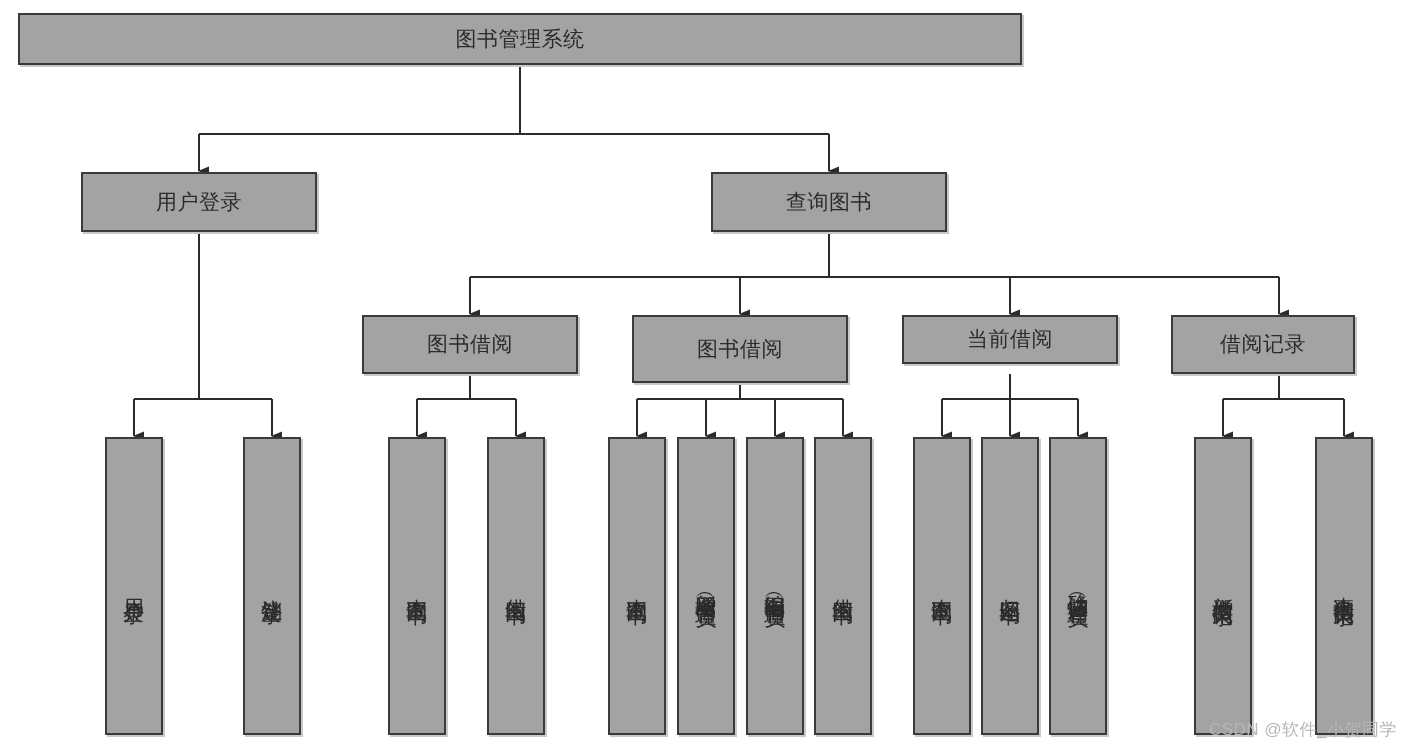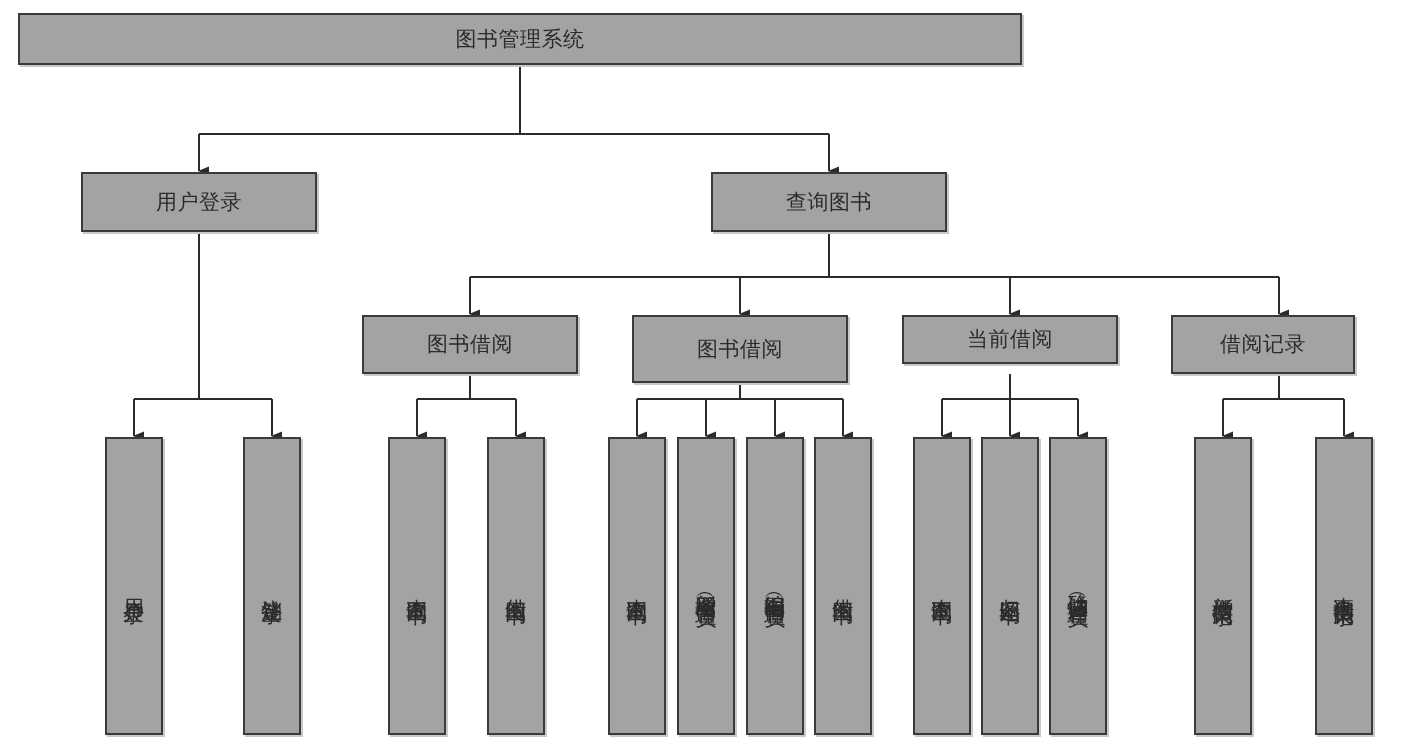--- a/index.html
+++ b/index.html
@@ -166,13 +166,14 @@
       <div class="node-box vertical" style="left: 1049px; top: 437px; width: 58px; height: 298px;">
         <span class="node-label">确认归还（管理员）</span>
       </div>
       <div class="node-box vertical" style="left: 1194px; top: 437px; width: 58px; height: 298px;">
         <span class="node-label">新增借阅记录</span>
       </div>
       <div class="node-box vertical" style="left: 1315px; top: 437px; width: 58px; height: 298px;">
         <span class="node-label">查询借阅记录</span>
       </div>
     </div>
+  <div id="watermark">CSDN @软件_小贺同学</div>
 </div>
 
 </body></html>

